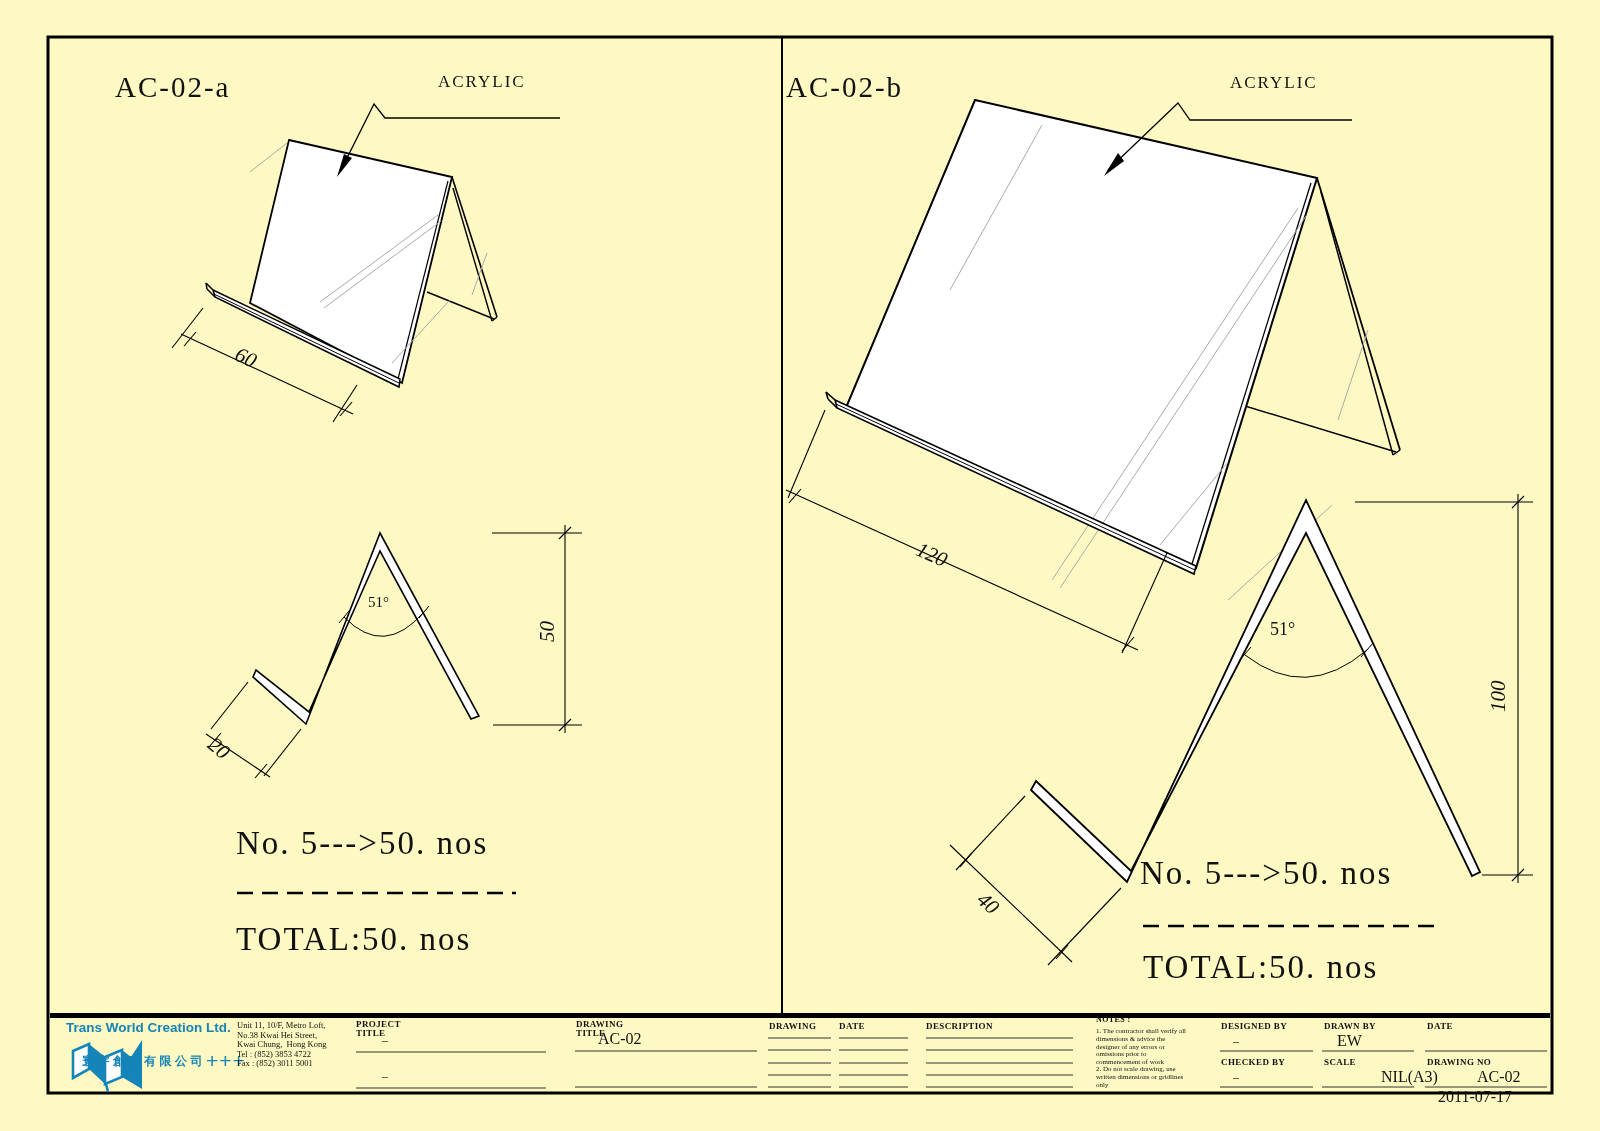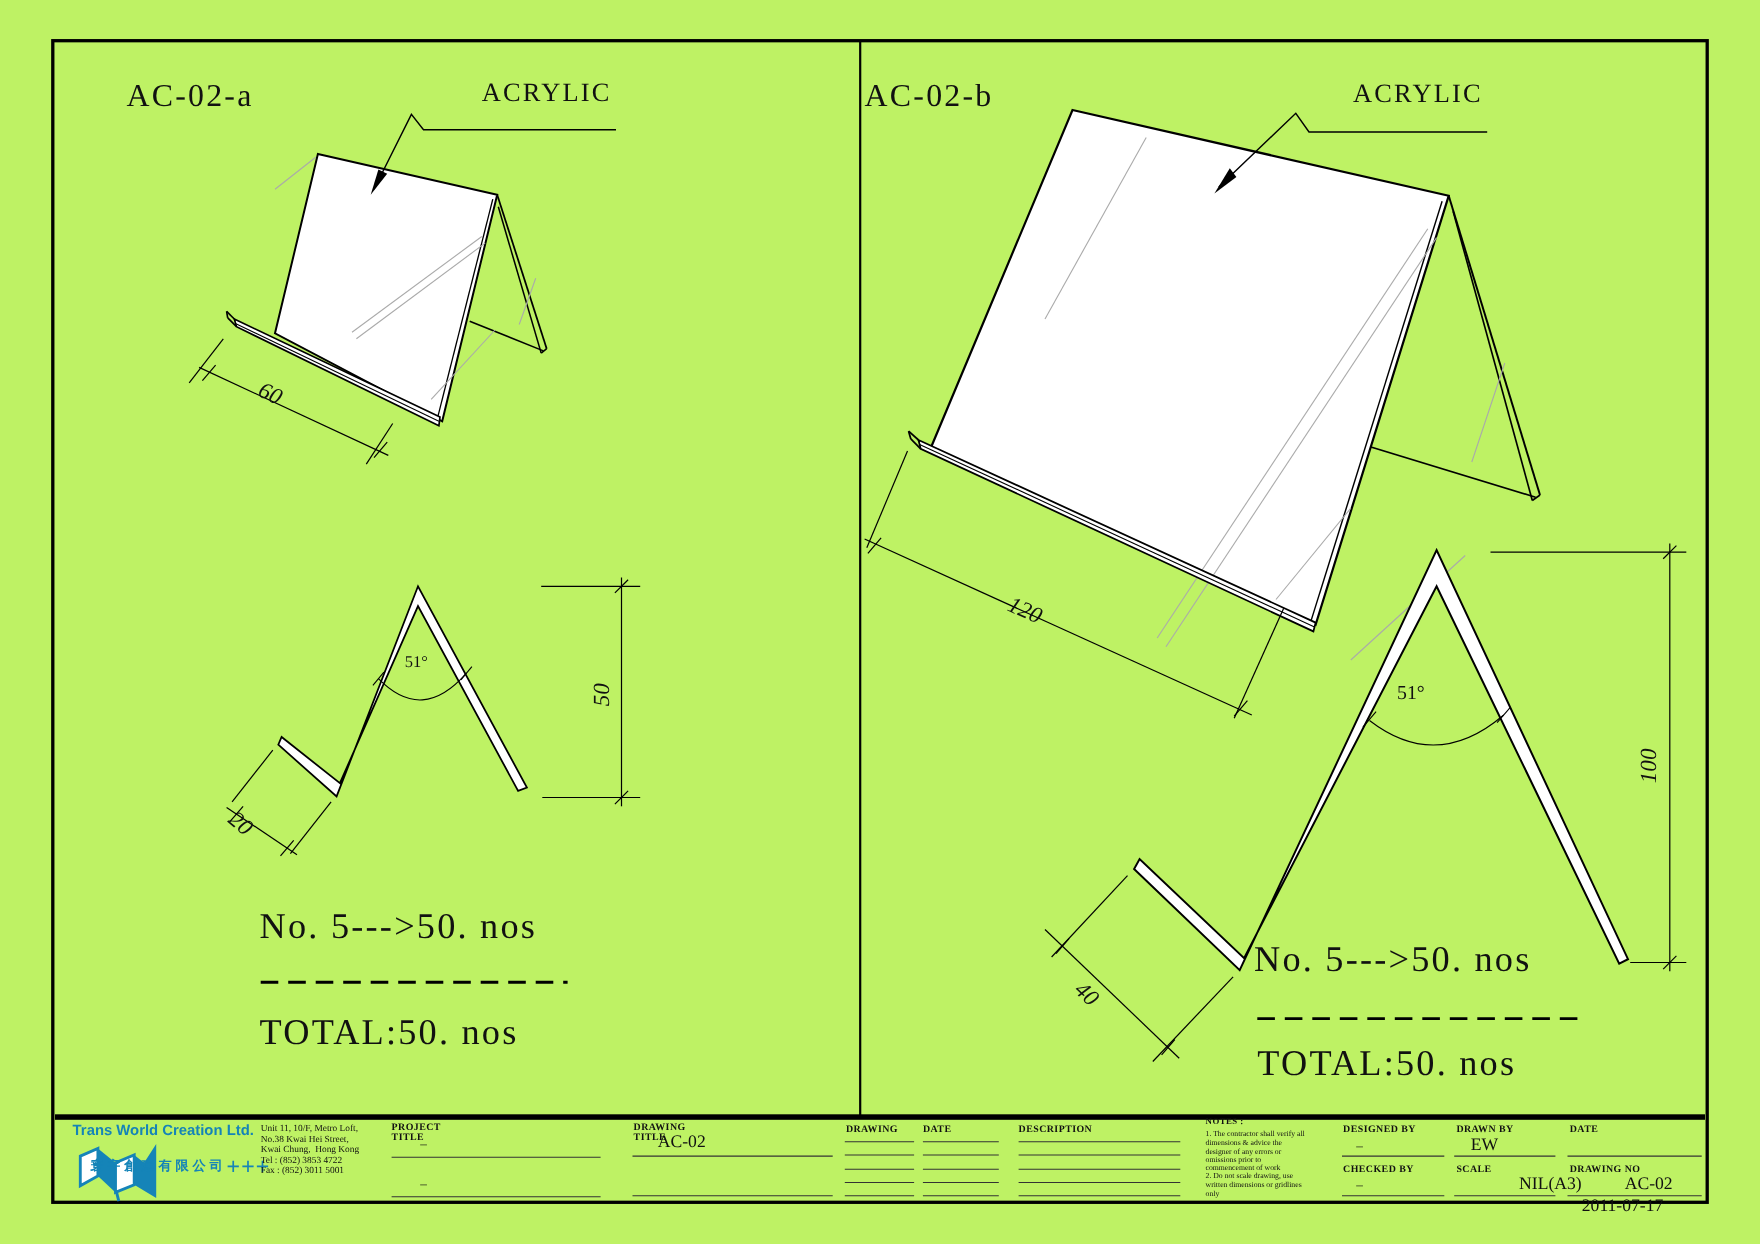--- a/index.html
+++ b/index.html
@@ -1,22 +1,22 @@
 <!DOCTYPE html>
 <html><head>
 <meta charset="utf-8">
 <style>
   html,body{margin:0;padding:0;background:#fff;}
-  #stage{position:relative;width:1600px;height:1131px;background:#bef264;overflow:hidden;
+  #stage{position:relative;width:1600px;height:1131px;background:#fef9c3;overflow:hidden;
          font-family:"Liberation Serif",serif;color:#111;}
   #linework{position:absolute;left:0;top:0;}
   .t{position:absolute;white-space:pre;line-height:1.05;}
   .cad-big{font-size:33px;letter-spacing:2px;}
   .cad-title{font-size:29px;letter-spacing:2px;}
-  .cad-mat{font-size:24px;letter-spacing:2px;}
+  .cad-mat{font-size:17px;letter-spacing:2px;}
   .dim{font-size:21px;font-style:italic;transform-origin:left top;}
   .ang{font-size:15px;}
   .ang-big{font-size:18px;}
   .tb-label{font-size:9px;font-weight:bold;letter-spacing:.4px;}
   .tb-small{font-size:8.5px;line-height:9.6px;}
   .tb-notes{font-size:7px;line-height:7.8px;width:94px;white-space:normal;}
   .tb-val{font-size:16px;}
   .tb-val-sm{font-size:12px;}
   .co-name{font-family:"Liberation Sans",sans-serif;font-weight:bold;font-size:13.5px;color:#1584b8;text-align:right;}
   .co-cn{font-family:"Liberation Sans",sans-serif;font-weight:bold;font-size:12px;letter-spacing:3.5px;color:#1584b8;}

